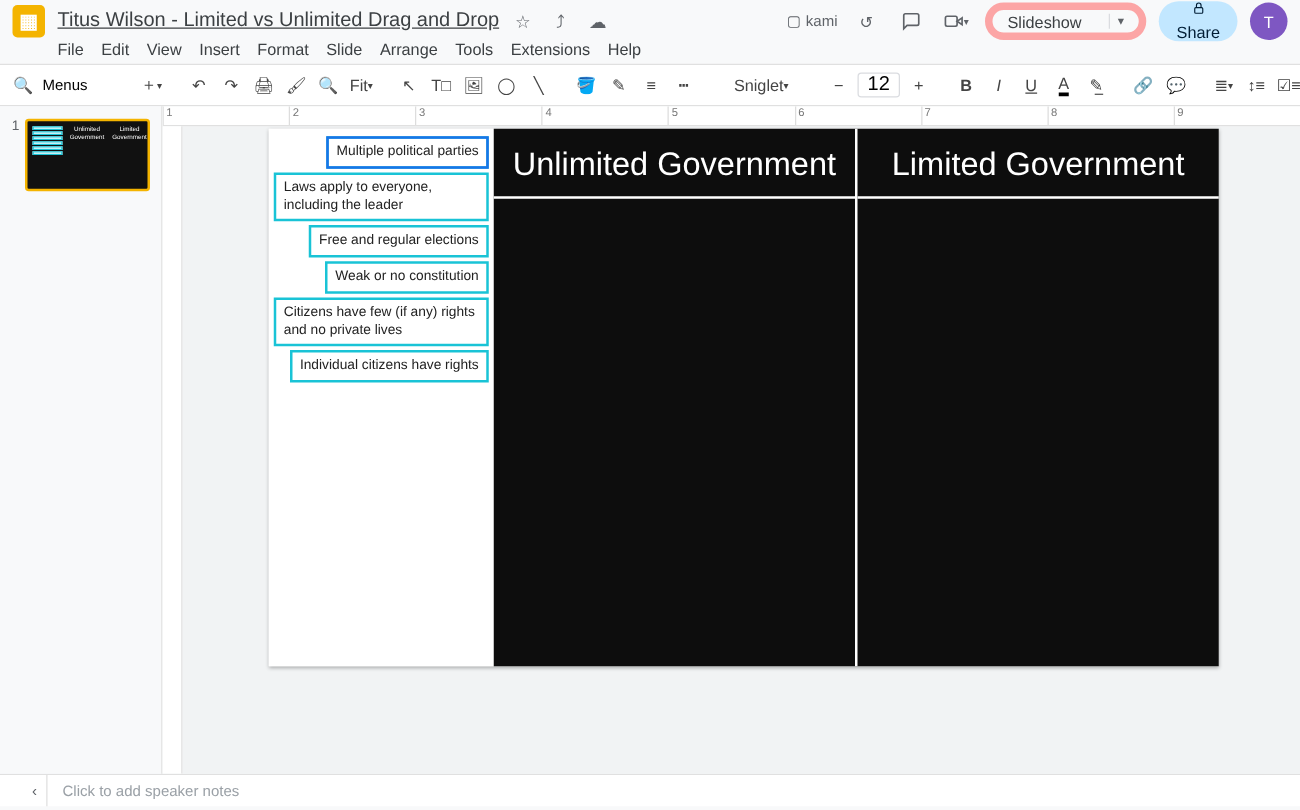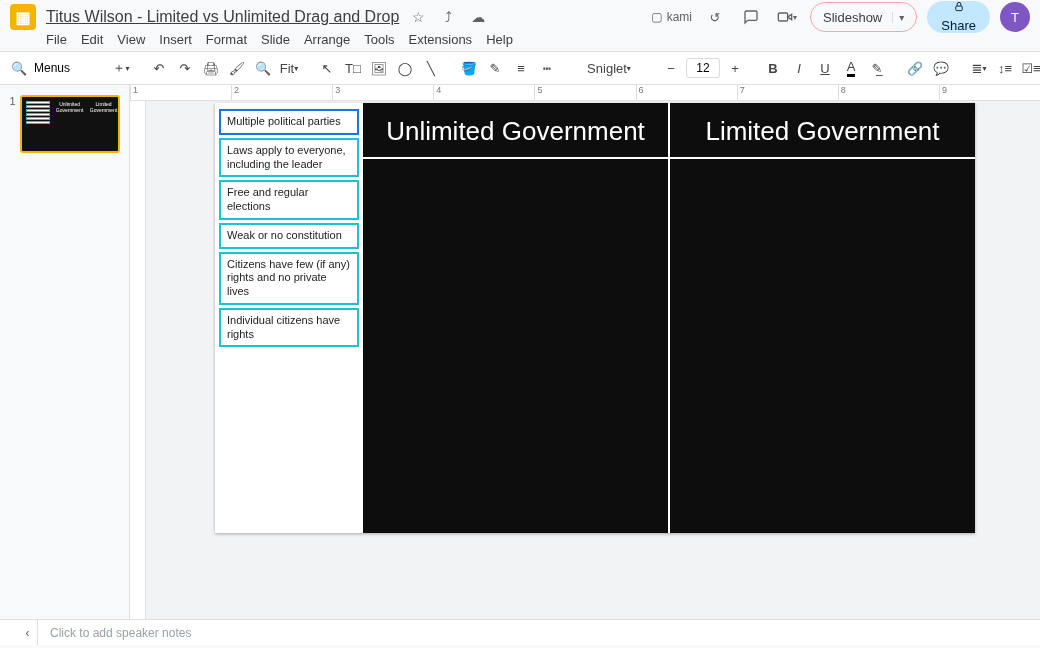--- a/index.html
+++ b/index.html
@@ -21,41 +21,41 @@
     width: 26px; height: 26px; background:#f4b400;
     border-radius:4px; display:flex;align-items:center;justify-content:center;
     color:#fff; font-size:16px; font-weight:bold; margin-right:10px;
   }
   .doc-title { font-size:16px; color:#3c4043; margin-right:8px;text-decoration:underline; }
   .title-icons { display:flex; gap:8px; color:#5f6368; font-size:14px;}
   .right-cluster { margin-left:auto; display:flex; align-items:center; gap:10px;}
   .kami { font-size:12px; color:#5f6368; display:flex; align-items:center; gap:4px;}
   .icon-btn { width:26px; height:26px; border-radius:50%; display:flex;align-items:center;justify-content:center; color:#5f6368; cursor:pointer;}
   .slideshow-btn{
-    border:1px solid #fca5a5; border-radius:18px; height:30px;
-    display:flex;align-items:center; padding:0 12px; gap:6px; font-size:13px; cursor:pointer;
+    border:6px solid #fca5a5; border-radius:18px; height:30px;
+    display:flex;align-items:center; padding:0 12px; gap:18px; font-size:13px; cursor:pointer;
   }
   .slideshow-split{border-left:1px solid #dadce0; padding-left:6px; margin-left:4px; color:#5f6368;font-size:10px;}
   .share-btn{
     background:#c2e7ff; color:#001d35; border-radius:18px; height:32px;
     display:flex;align-items:center; padding:0 14px; gap:6px; font-weight:500; cursor:pointer;flex-direction:column;
   }
   .avatar{width:30px;height:30px;border-radius:50%;background:#7e57c2;color:#fff;display:flex;align-items:center;justify-content:center;font-weight:500;}
   .menubar{ display:flex; gap:14px; padding:2px 10px 4px 46px; font-size:13px; color:#3c4043;}
   .menubar span{cursor:pointer;}
   
   .toolbar{
     display:flex; align-items:center; gap:4px;
     padding:3px 8px; border-top:1px solid #e0e0e0; border-bottom:1px solid #e0e0e0;
     background:#fff; height:34px; font-size:13px; color:#444;
   }
   .tb-sep{width:1px;height:20px;background:#dadce0;margin:0 4px;}
   .tb-btn{min-width:22px;height:24px;display:flex;align-items:center;justify-content:center;border-radius:4px;cursor:pointer;padding:0 3px;}
   .tb-field{border:none;background:transparent;width:48px;text-align:center;font-size:12px;}
-  .tb-num{border:1px solid #dadce0;border-radius:3px;width:34px;height:20px;text-align:center;font-size:12px;}
+  .tb-num{border:1px solid #dadce0;border-radius:3px;width:34px;height:20px;text-align:center;font-size:16px;}
   
   .workspace{display:flex; height:calc(648px - 30px - 24px - 34px - 26px);}
   .filmstrip{
     width:130px; border-right:1px solid #e0e0e0; padding:10px 6px;
     display:flex; flex-direction:column; align-items:center; gap:8px; background:#f8f9fa;
   }
   .thumb-wrap{display:flex;gap:4px;align-items:flex-start;}
   .thumb-num{font-size:11px;color:#5f6368;}
   .thumb{
     width:100px;height:58px;border:2px solid #f4b400;border-radius:3px;
@@ -69,22 +69,23 @@
     overflow:auto; position:relative; padding-top:18px;
   }
   .ruler-h{position:absolute;top:0;left:0;right:0;height:16px;background:#fff;border-bottom:1px solid #e0e0e0;display:flex;font-size:9px;color:#777;}
   .ruler-h div{flex:1;border-left:1px solid #ddd;padding-left:2px;}
   .ruler-v{position:absolute;top:16px;left:0;bottom:0;width:16px;background:#fff;border-right:1px solid #e0e0e0;}
   .slide{
     width:760px;height:430px;background:#fff;box-shadow:0 1px 3px rgba(0,0,0,.3);
     margin-left:20px; position:relative; display:flex;
   }
   .card-col{
-    width:148px; padding:6px 4px; display:flex;flex-direction:column;gap:3px;
+    width:180px; padding:6px 4px; display:flex;flex-direction:column;gap:3px;
     background:#fff;
+    align-items:flex-end;
   }
   .card{
     border:2px solid #19c3d6; background:#fff; padding:4px 6px;
     font-family: "Comic Sans MS", cursive, sans-serif;
     font-size:11px; line-height:1.25; color:#222; cursor:move;
   }
   .card.selected{outline:2px solid #1a73e8; outline-offset:-2px;}
   .board{
     flex:1; background:#0d0d0d; display:flex; position:relative;
   }

